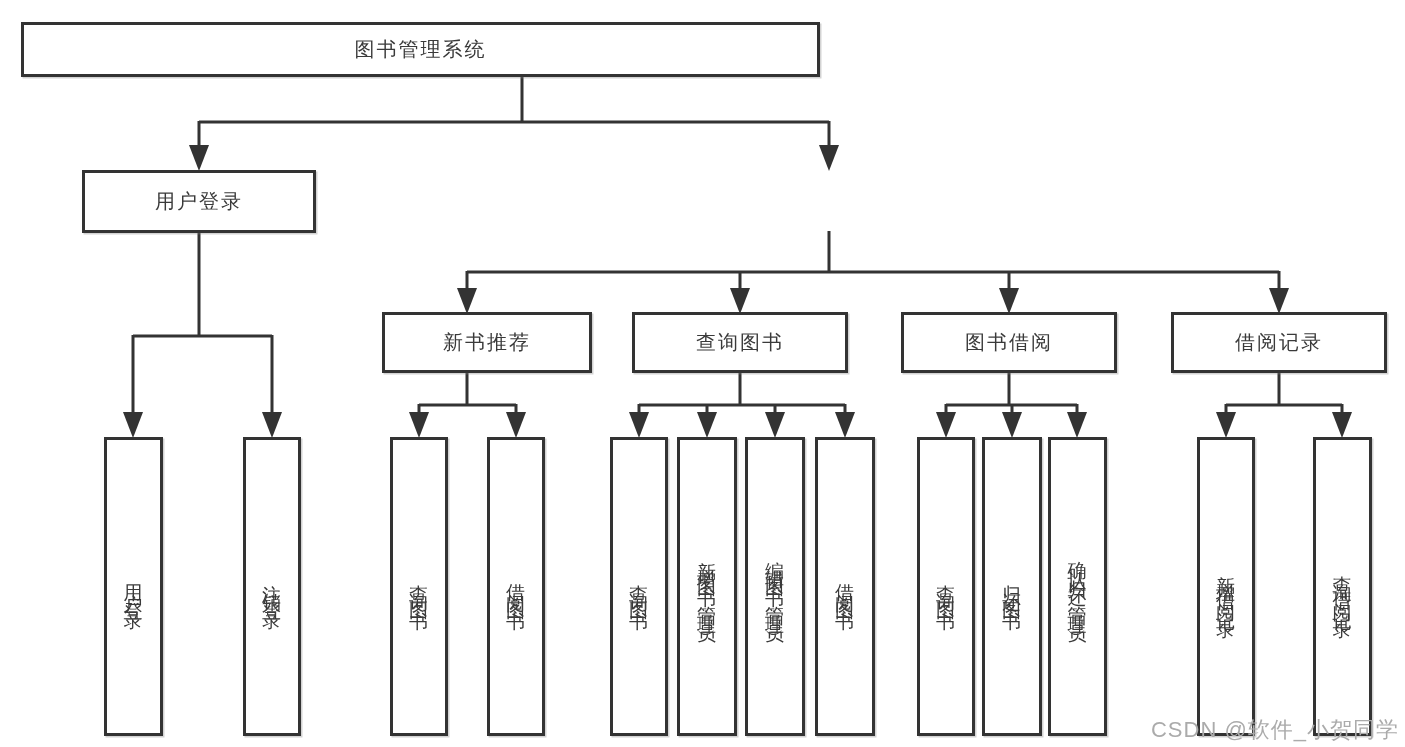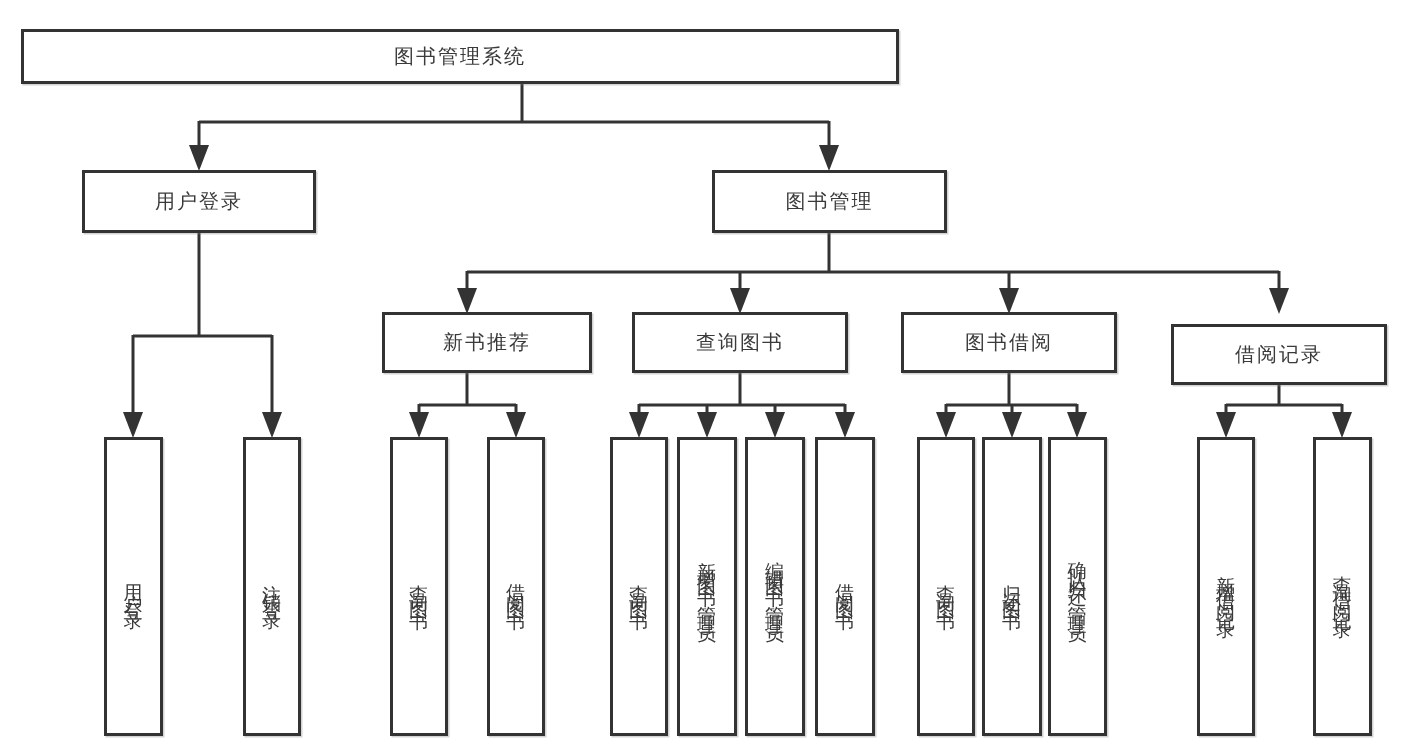--- a/index.html
+++ b/index.html
@@ -80,29 +80,28 @@
       <polygon points="1002,412 1022,412 1012,438"></polygon>
       <polygon points="1067,412 1087,412 1077,438"></polygon>
     </g>
     <g>
       <path d="M1279 370 V405 M1226 405 H1342 M1226 404 V416 M1342 404 V416"></path>
       <polygon points="1216,412 1236,412 1226,438"></polygon>
       <polygon points="1332,412 1352,412 1342,438"></polygon>
     </g>
   </svg>
 
-  <div class="hbox" style="left:21px;top:29px;width:878px;height:55px;">图书管理系统</div>
+  <div class="hbox" style="left:21px;top:22px;width:799px;height:55px;">图书管理系统</div>
 
   <div class="hbox" style="left:82px;top:170px;width:234px;height:63px;">用户登录</div>
-  <div class="hbox" style="left:712px;top:170px;width:235px;height:63px;">图书管理</div>
 
   <div class="hbox" style="left:382px;top:312px;width:210px;height:61px;">新书推荐</div>
   <div class="hbox" style="left:632px;top:312px;width:216px;height:61px;">查询图书</div>
   <div class="hbox" style="left:901px;top:312px;width:216px;height:61px;">图书借阅</div>
-  <div class="hbox" style="left:1171px;top:324px;width:216px;height:61px;">借阅记录</div>
+  <div class="hbox" style="left:1171px;top:312px;width:216px;height:61px;">借阅记录</div>
 
   <div class="vbox" style="left:104px;width:59px;">
     <span>用户登录</span>
   </div>
   <div class="vbox" style="left:243px;width:58px;">
     <span>注销登录</span>
   </div>
   <div class="vbox" style="left:390px;width:58px;">
     <span>查询图书</span>
   </div>
@@ -130,13 +129,14 @@
   <div class="vbox" style="left:1048px;width:59px;">
     <span>确认归还（管理员）</span>
   </div>
   <div class="vbox" style="left:1197px;width:58px;">
     <span>新增借阅记录</span>
   </div>
   <div class="vbox" style="left:1313px;width:59px;">
     <span>查询借阅记录</span>
   </div>
 
+  <div class="watermark">CSDN @软件_小贺同学</div>
 </div>
 
 </body></html>

